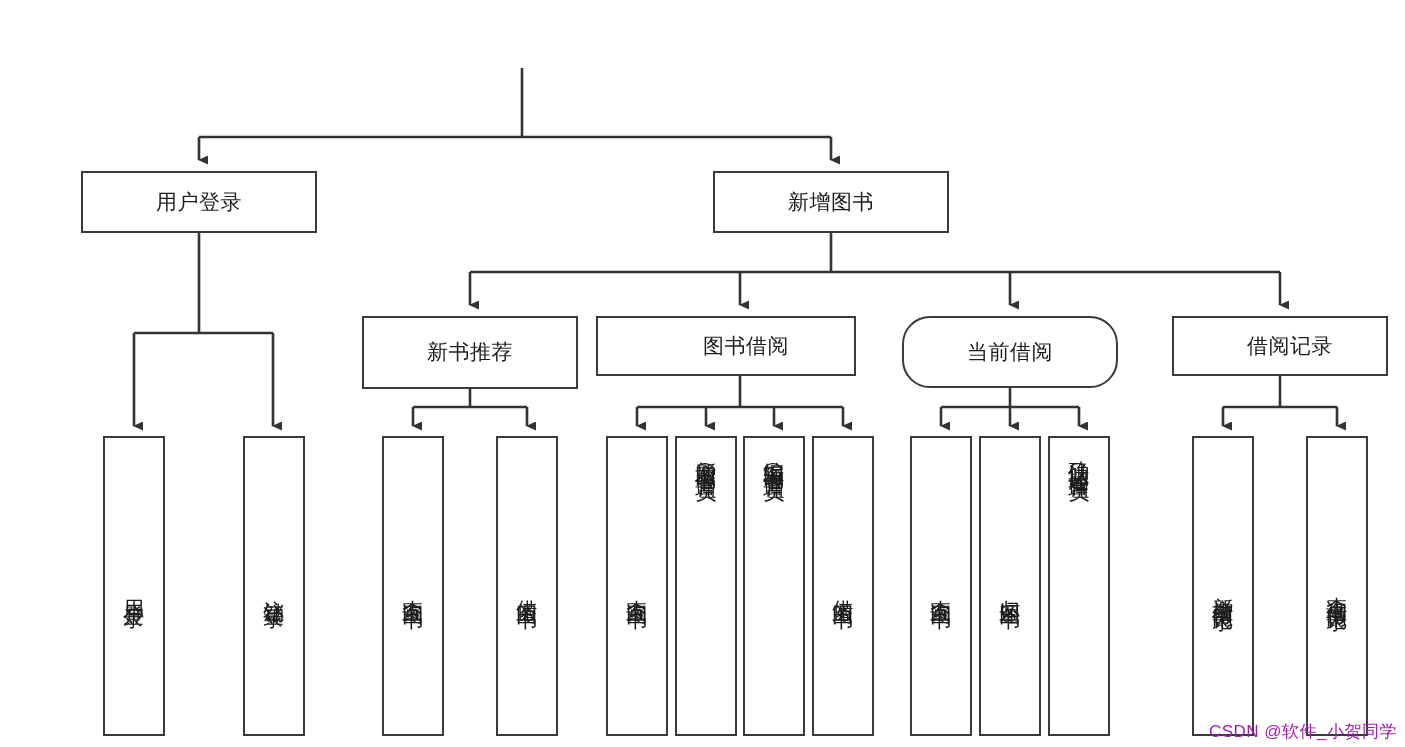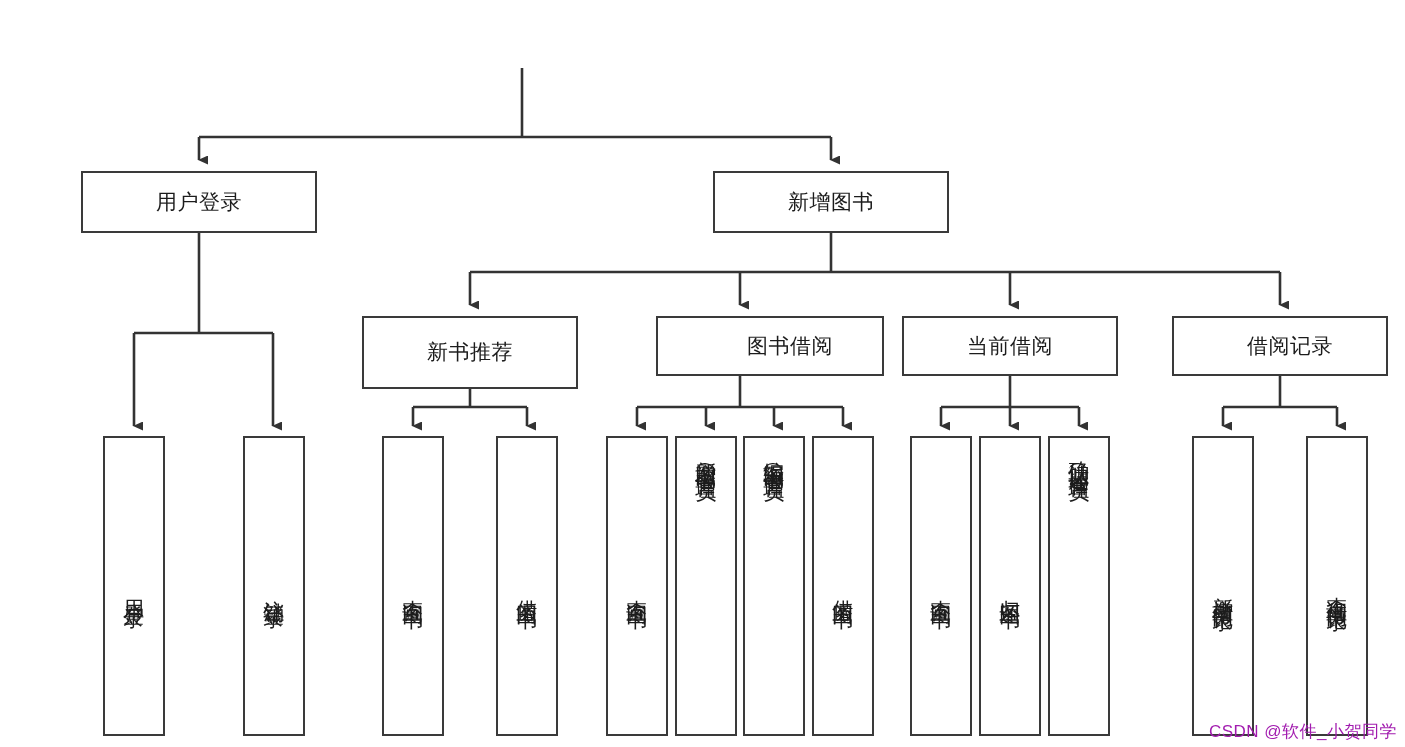--- a/index.html
+++ b/index.html
@@ -137,24 +137,24 @@
   <div class="node horizontal" style="left:81px; top:171px; width:236px; height:62px;">
     <span class="node-label">用户登录</span>
   </div>
   <div class="node horizontal" style="left:713px; top:171px; width:236px; height:62px;">
     <span class="node-label">新增图书</span>
   </div>
 
   <div class="node horizontal" style="left:362px; top:316px; width:216px; height:73px;">
     <span class="node-label">新书推荐</span>
   </div>
-  <div class="node horizontal" style="left:656px; top:316px; width:228px; height:60px;padding-left:40px;">
+  <div class="node horizontal" style="left:596px; top:316px; width:260px; height:60px;padding-left:40px;">
     <span class="node-label">图书借阅</span>
   </div>
-  <div class="node horizontal" style="left:902px; top:316px; width:216px; height:60px;">
+  <div class="node horizontal" style="left:902px; top:316px; width:216px; height:72px;border-radius:28px;">
     <span class="node-label">当前借阅</span>
   </div>
   <div class="node horizontal" style="left:1172px; top:316px; width:216px; height:60px;padding-left:20px;">
     <span class="node-label">借阅记录</span>
   </div>
 
   <div class="node vertical centered" style="left:103px; top:436px; width:62px; height:300px;">
     <span class="node-label">用户登录</span>
   </div>
   <div class="node vertical centered" style="left:243px; top:436px; width:62px; height:300px;">

